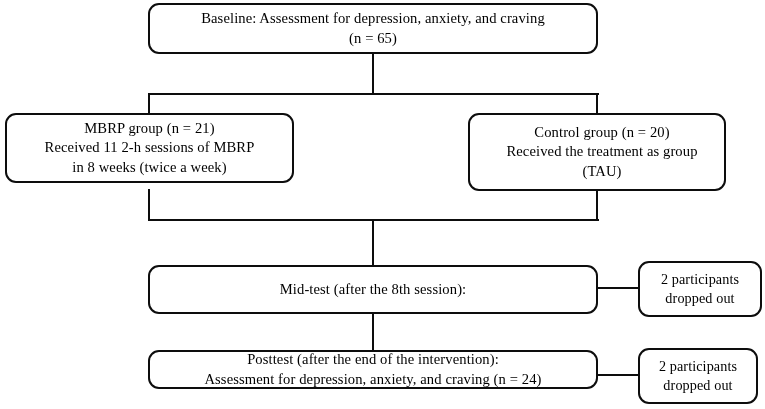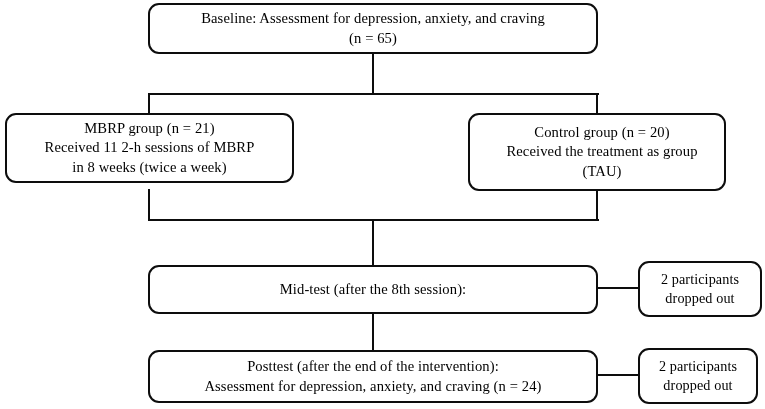--- a/index.html
+++ b/index.html
@@ -41,21 +41,21 @@
     letter-spacing: 0.1px;
   }
   .node.small .line {
     font-size: 14.2px;
   }
   
   #node-baseline   { left: 148px; top: 3px;   width: 450px; height: 51px; }
   #node-mbrp       { left: 5px;   top: 113px; width: 289px; height: 70px; }
   #node-control    { left: 468px; top: 113px; width: 258px; height: 78px; padding-left: 16px; }
   #node-midtest    { left: 148px; top: 265px; width: 450px; height: 49px; }
-  #node-posttest   { left: 148px; top: 350px; width: 450px; height: 53px; }
+  #node-posttest   { left: 148px; top: 350px; width: 450px; height: 39px; }
   #node-dropout-1  { left: 638px; top: 261px; width: 124px; height: 56px; }
   #node-dropout-2  { left: 638px; top: 348px; width: 120px; height: 56px; }
 
   
   .conn {
     position: absolute;
     background: #0d0d0d;
     z-index: 1;
   }
   .conn.v { width: 2.4px; }

